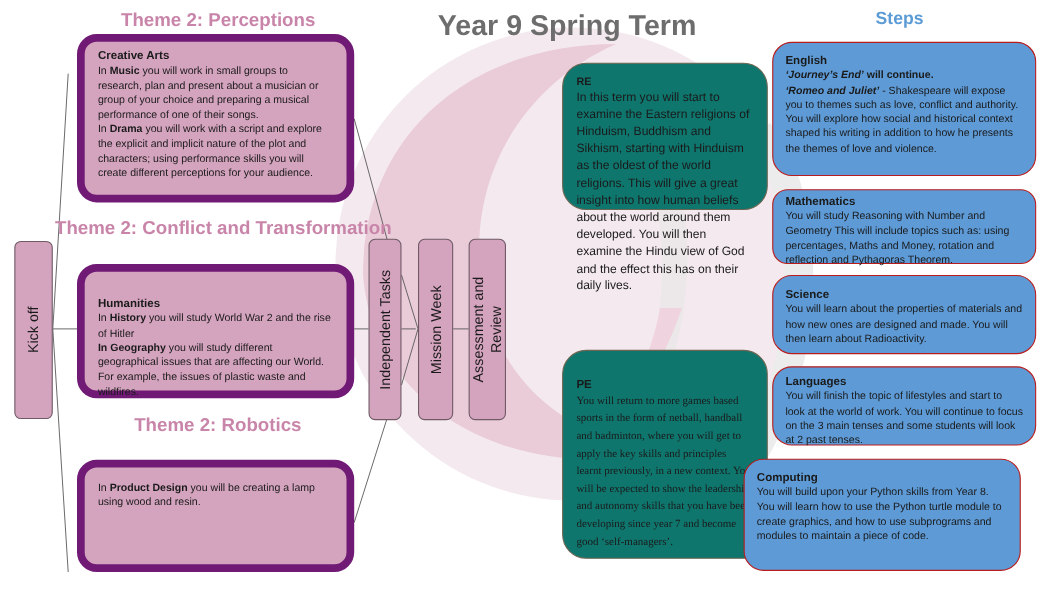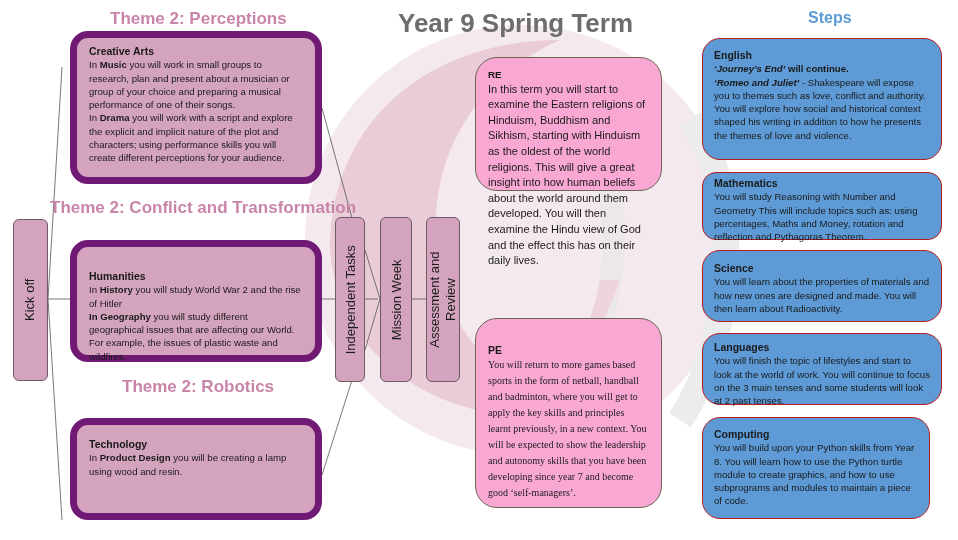--- a/index.html
+++ b/index.html
@@ -4,25 +4,25 @@
 <style>
   * { box-sizing: border-box; margin: 0; padding: 0; }
   html, body { width: 958px; height: 540px; overflow: hidden; background: #ffffff; }
   body { position: relative; font-family: "Liberation Sans", "DejaVu Sans", sans-serif; color: #1a1a1a; }
 
   .watermark { position: absolute; left: 0; top: 0; width: 958px; height: 540px; pointer-events: none; }
 
   .title { position: absolute; font-weight: bold; white-space: nowrap; }
   .main-title { left: 398px; top: 8px; font-size: 26px; color: #6d6d6d; }
   .theme-title { font-size: 17px; color: #c985a9; }
-  .steps-title { left: 796px; top: 9px; font-size: 16px; color: #5b9bd5; margin-left: 12px; }
+  .steps-title { left: 796px; top: 9px; font-size: 16px; color: #5b9bd5; }
 
   .box { position: absolute; border-radius: 18px; font-size: 9.6px; line-height: 1.38; padding: 8px 12px; }
   .pink { background: #d4a3be; border: 7px solid #701a75; }
-  .cream { background: #f9a8d4; border: 1px solid #6b6552; border-radius: 22px; }
+  .cream { background: #0f766e; border: 1px solid #6b6552; border-radius: 22px; margin-left: 36px; }
   .blue { background: #5d9ad6; border: 1px solid #b91c1c; }
   .box .head { font-weight: bold; font-size: 10.5px; }
   .box p { margin: 0; }
   .box b { font-weight: bold; }
   .box i { font-style: italic; font-weight: bold; }
 
   .vbox { position: absolute; background: #d4a3be; border: 1px solid #6f5a66; border-radius: 6px; display: flex; align-items: center; justify-content: center; }
   .vbox span { display: block; transform: rotate(-90deg); white-space: nowrap; font-size: 13px; text-align: center; line-height: 1.2; color: #1a1a1a; }
 
   svg.lines { position: absolute; left: 0; top: 0; width: 958px; height: 540px; pointer-events: none; }
@@ -69,21 +69,20 @@
   <p><span>In </span><b>Drama</b><span> you will work with a script and explore the explicit and implicit nature of the plot and characters; using performance skills you will create different perceptions for your audience.</span></p>
 </div>
 
 <div class="box pink" style="left:70px; top:240px; width:252px; height:122px; padding:22px 12px 8px;">
   <p class="head">Humanities</p>
   <p><span>In </span><b>History</b><span> you will study World War 2 and the rise of Hitler</span></p>
   <p><b>In Geography</b><span> you will study different geographical issues that are affecting our World. For example, the issues of plastic waste and wildfires.</span></p>
 </div>
 
 <div class="box pink" style="left:70px; top:418px; width:252px; height:102px; padding:12px 12px 8px;">
-  <p class="head">Technology</p>
   <p><span>In </span><b>Product Design</b><span> you will be creating a lamp using wood and resin.</span></p>
 </div>
 
 <div class="vbox" style="left:335px; top:217px; width:30px; height:165px;">
   <span>Independent Tasks</span>
 </div>
 <div class="vbox" style="left:380px; top:217px; width:32px; height:165px;">
   <span>Mission Week</span>
 </div>
 <div class="vbox" style="left:426px; top:217px; width:34px; height:165px;">
@@ -117,16 +116,16 @@
 <div class="box blue" style="left:702px; top:250px; width:240px; height:72px; padding:10px 11px;">
   <p class="head">Science</p>
   <p>You will learn about the properties of materials and how new ones are designed and made. You will then learn about Radioactivity.</p>
 </div>
 
 <div class="box blue" style="left:702px; top:333px; width:240px; height:72px; padding:6px 11px;">
   <p class="head">Languages</p>
   <p>You will finish the topic of lifestyles and start to look at the world of work. You will continue to focus on the 3 main tenses and some students will look at 2 past tenses.</p>
 </div>
 
-<div class="box blue" style="left:702px; top:417px; width:228px; height:102px; padding:9px 11px;">
+<div class="box blue" style="left:676px; top:417px; width:252px; height:102px; padding:9px 11px;">
   <p class="head">Computing</p>
   <p>You will build upon your Python skills from Year 8. You will learn how to use the Python turtle module to create graphics, and how to use subprograms and modules to maintain a piece of code.</p>
 </div>
 
 </body></html>

